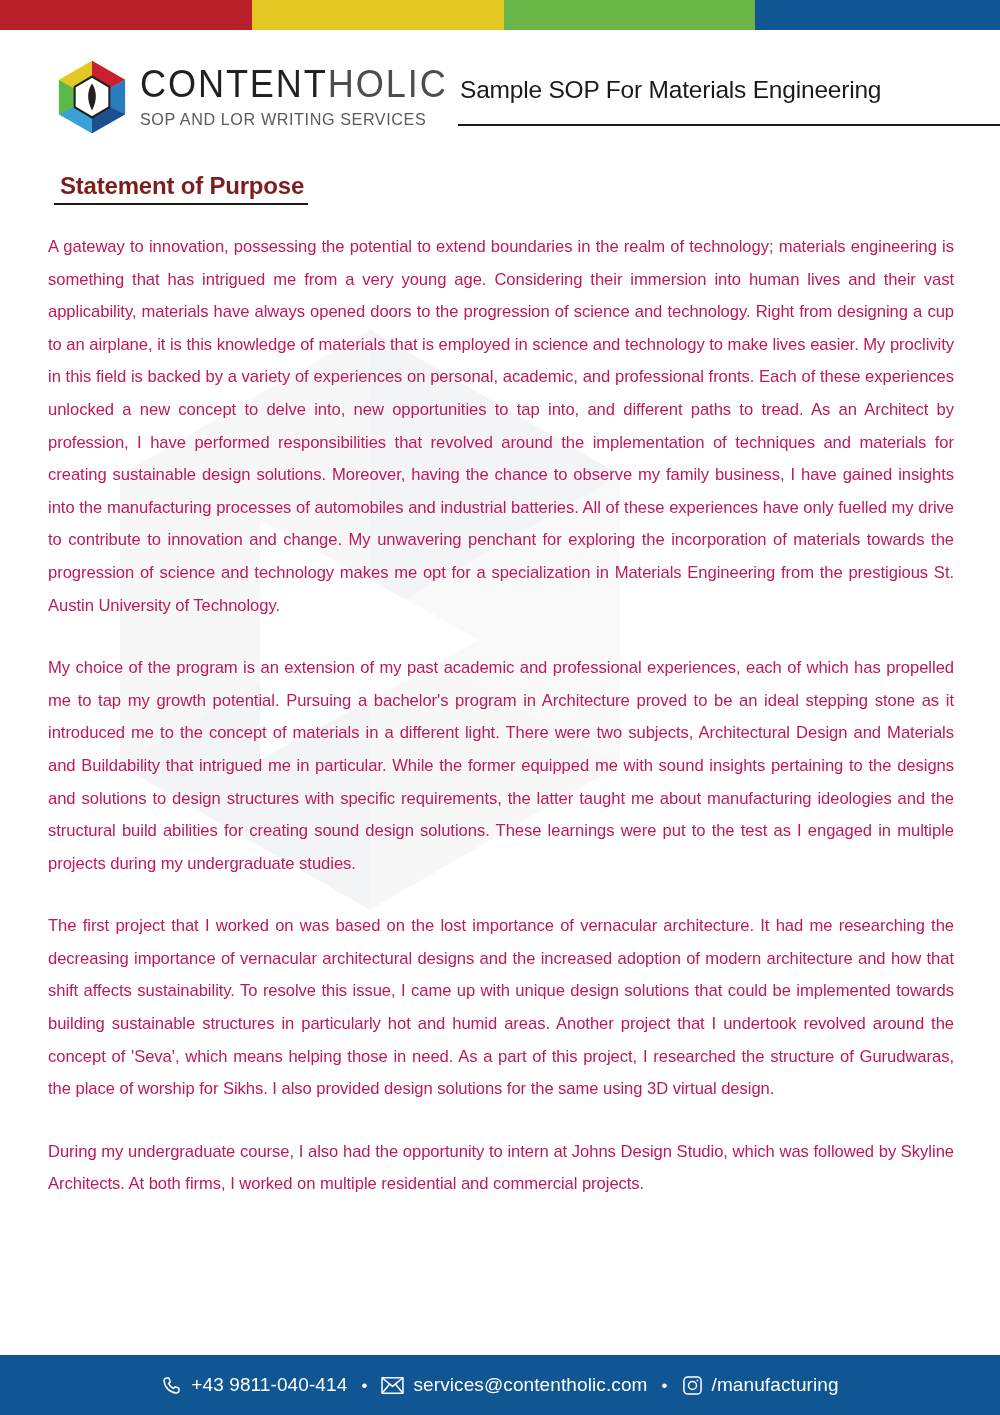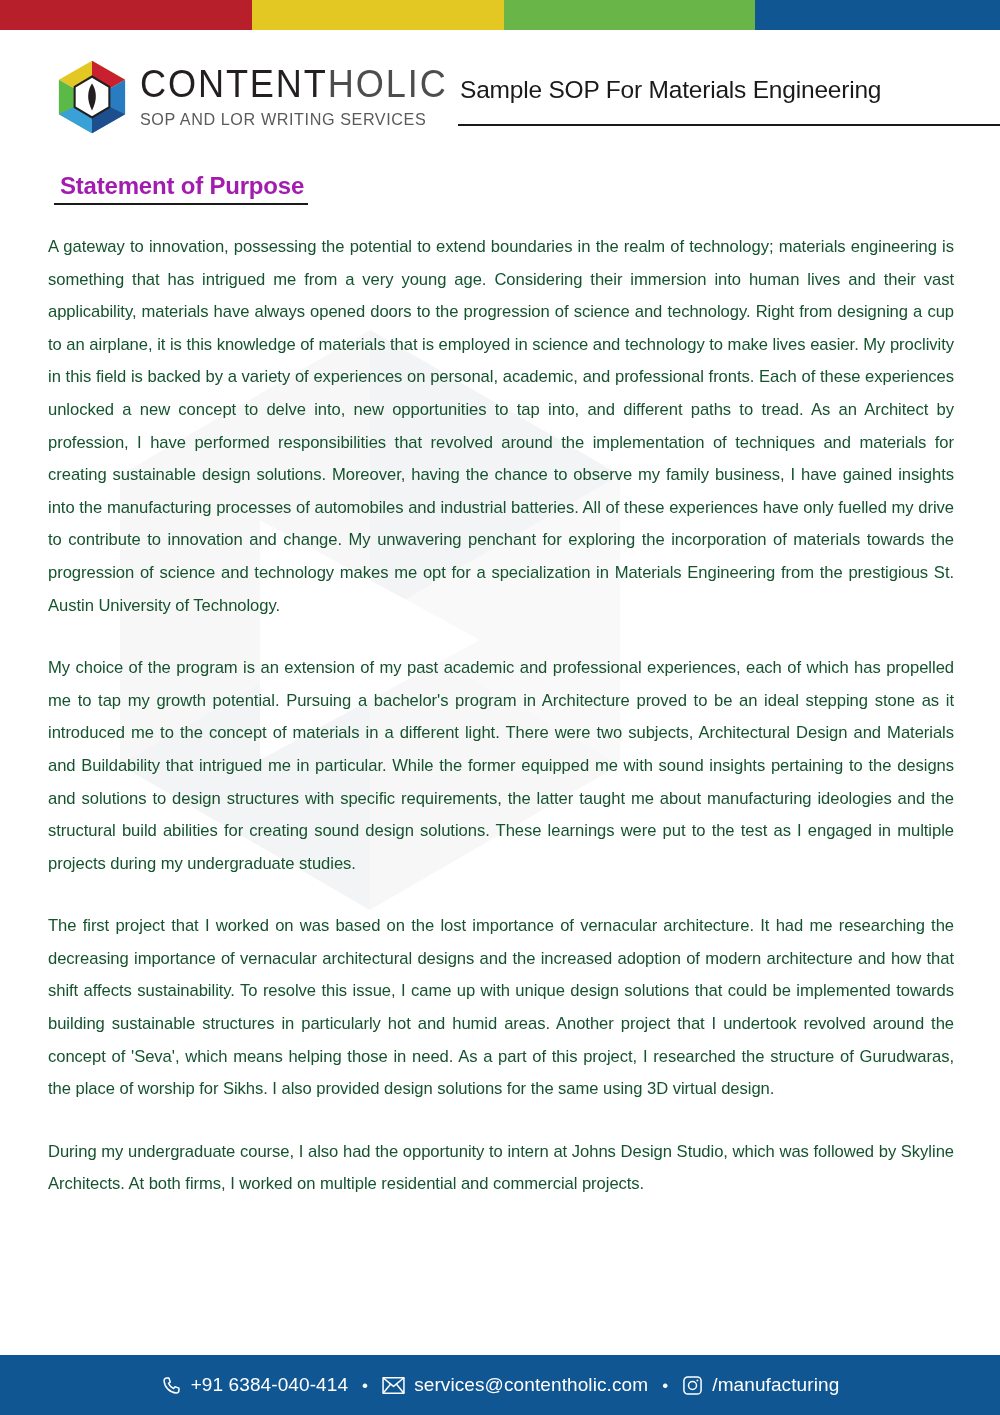--- a/index.html
+++ b/index.html
@@ -117,33 +117,33 @@
   .content {
     position: absolute;
     left: 48px;
     top: 172px;
     width: 906px;
     z-index: 2;
   }
   .section-heading {
     font-size: 24px;
     font-weight: bold;
-    color: #a21caf;
+    color: #7f1d1d;
     letter-spacing: -0.2px;
     display: inline-block;
     padding: 0 4px 3px 6px;
     border-bottom: 2px solid #1a1a1a;
     margin: 0 0 26px 6px;
     text-align: right;
   }
   p.body-para {
     margin: 0 0 30px 0;
     font-size: 16.6px;
     line-height: 32.6px;
-    color: #14532d;
+    color: #be185d;
     text-align: justify;
     letter-spacing: -0.05px;
   }
   p.body-para:last-child { margin-bottom: 4px; }
 
   
   .footer {
     position: absolute;
     left: 0;
     bottom: 0;
@@ -245,21 +245,21 @@
 
   <div class="footer">
     <div class="footer-inner">
 
       <span class="fitem">
         <span class="glyph">
           <svg width="21" height="21" viewBox="0 0 24 24" fill="none" stroke="#ffffff" stroke-width="1.7" stroke-linecap="round" stroke-linejoin="round">
             <path d="M6.5 3.5 L9 3.5 L10.6 8 L8.6 9.6 C9.8 12.3 11.7 14.2 14.4 15.4 L16 13.4 L20.5 15 L20.5 17.5 C20.5 19.2 19.2 20.5 17.5 20.5 C10 20 4 14 3.5 6.5 C3.5 4.8 4.8 3.5 6.5 3.5 Z"></path>
           </svg>
         </span>
-        <span>+91 6384-040-414</span>
+        <span>+43 9811-040-414</span>
       </span>
 
       <span class="fsep">•</span>
 
       <span class="fitem">
         <span class="glyph">
           <svg width="23" height="19" viewBox="0 0 26 20" fill="none" stroke="#ffffff" stroke-width="1.7" stroke-linejoin="round">
             <rect x="1.2" y="1.2" width="23.6" height="17.6"></rect>
             <path d="M1.2 1.2 L13 11 L24.8 1.2"></path>
             <path d="M1.2 18.8 L9.6 8.6"></path>

